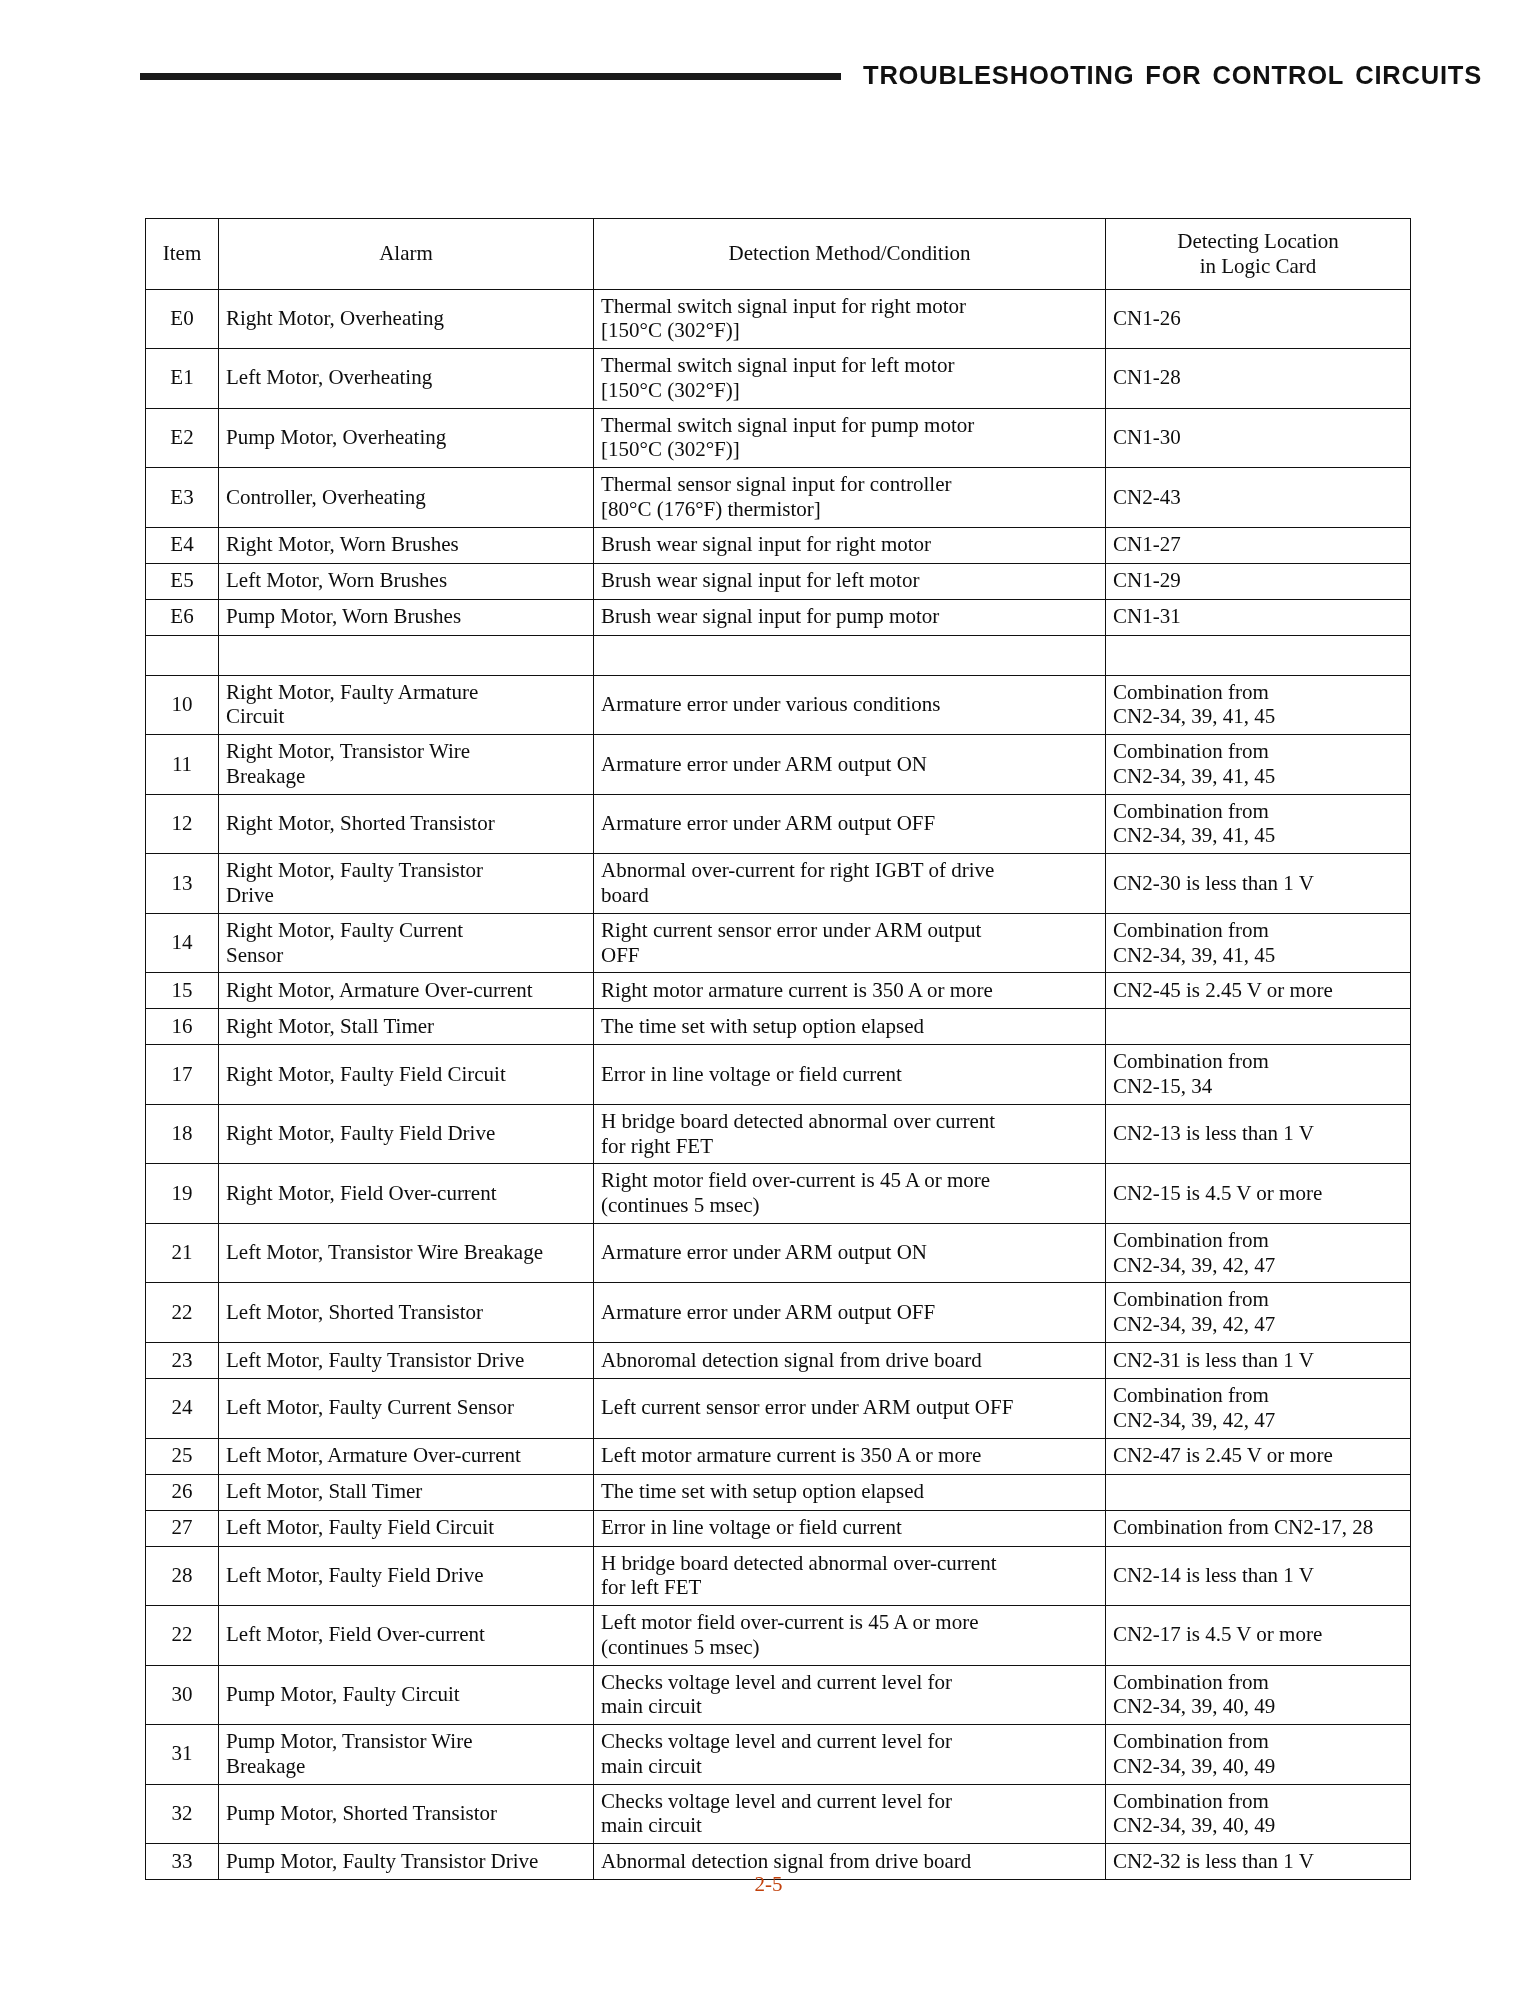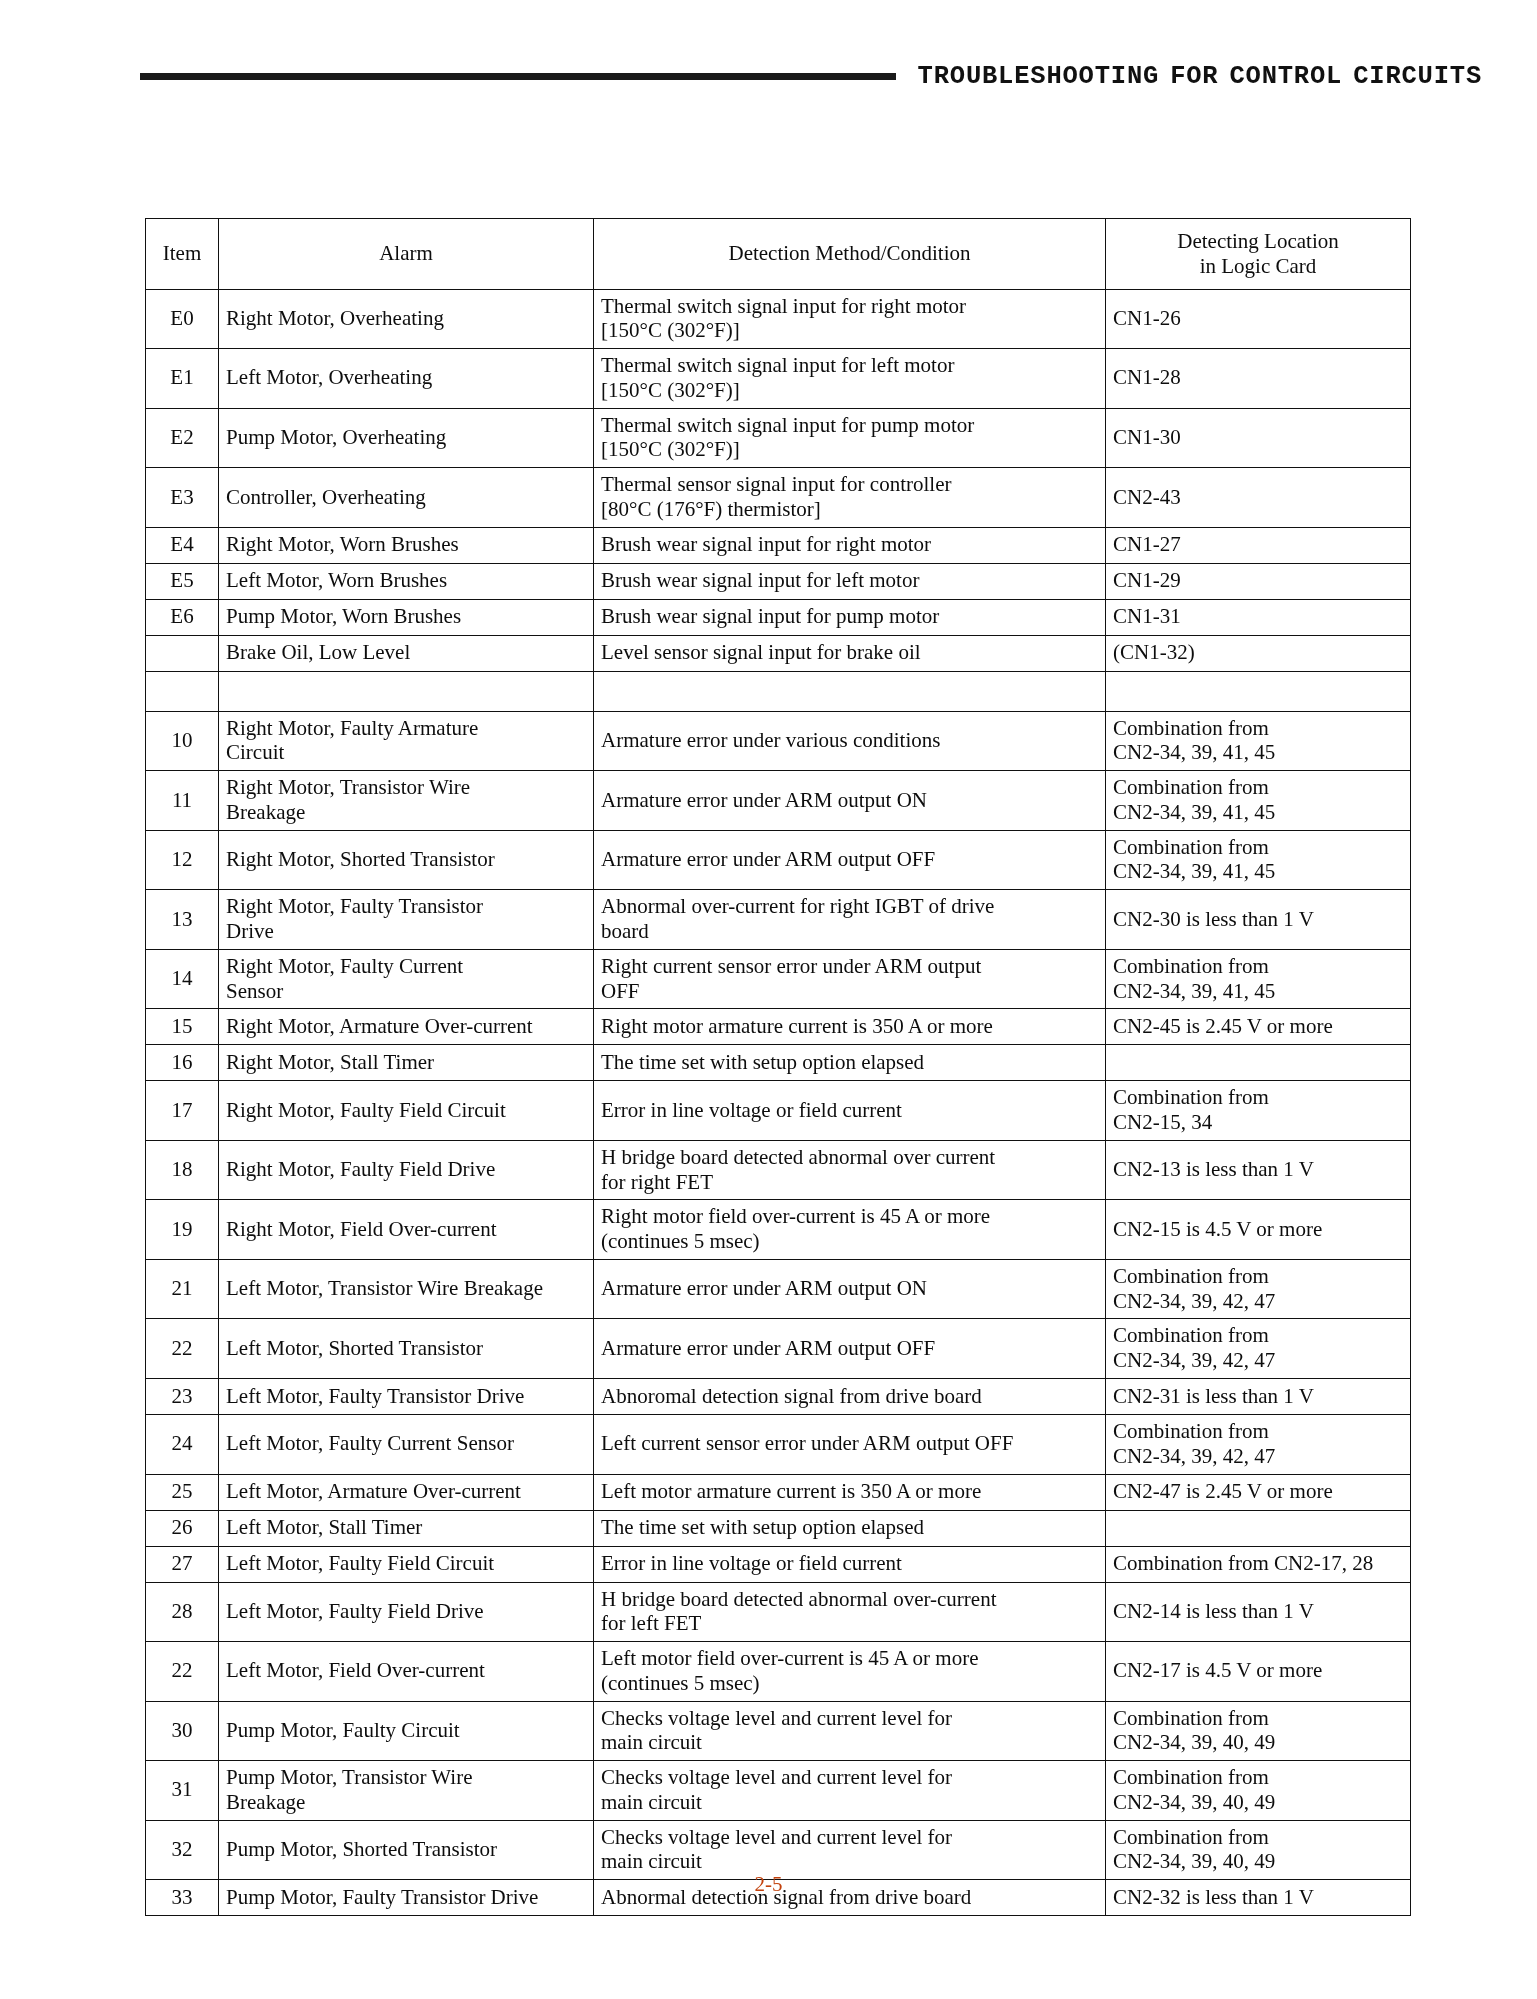--- a/index.html
+++ b/index.html
@@ -35,21 +35,21 @@
   }
   .header-title {
     flex: 0 0 auto;
     font-family: "Liberation Sans", "DejaVu Sans", sans-serif;
     font-size: 25.5px;
     font-weight: bold;
     letter-spacing: 0.8px;
     white-space: nowrap;
     color: #111111;
   }
-  .header-title .w { margin-right: 11px; font-family: Liberation Mono, monospace; }
+  .header-title .w { margin-right: 11px; }
   .header-title .w:last-child { margin-right: 0; }
 
   
   .table-wrap {
     position: absolute;
     top: 218px;
     left: 145px;
     width: 1265px;
   }
   table.alarm-table {
@@ -217,32 +217,20 @@
           <td class="col-alarm">
             <span class="ln">Pump Motor, Worn Brushes</span>
           </td>
           <td class="col-det">
             <span class="ln">Brush wear signal input for pump motor</span>
           </td>
           <td class="col-loc">
             <span class="ln">CN1-31</span>
           </td>
         </tr>
-        <tr class="r-short">
-          <td class="col-item"></td>
-          <td class="col-alarm">
-            <span class="ln">Brake Oil, Low Level</span>
-          </td>
-          <td class="col-det">
-            <span class="ln">Level sensor signal input for brake oil</span>
-          </td>
-          <td class="col-loc">
-            <span class="ln">(CN1-32)</span>
-          </td>
-        </tr>
         <tr class="r-blank">
           <td class="col-item"></td>
           <td class="col-alarm"></td>
           <td class="col-det"></td>
           <td class="col-loc"></td>
         </tr>
         <tr class="r-tall">
           <td class="col-item">10</td>
           <td class="col-alarm">
             <span class="ln">Right Motor, Faulty Armature</span>

